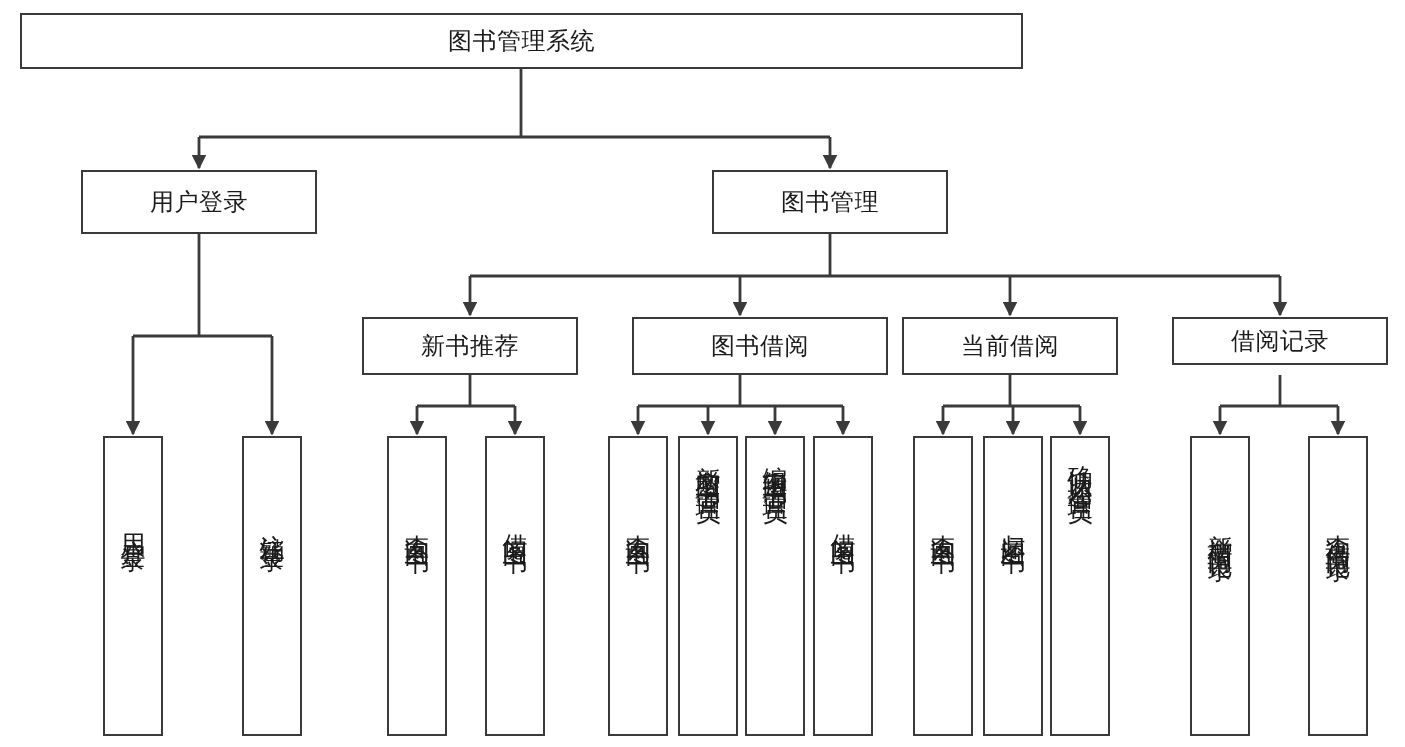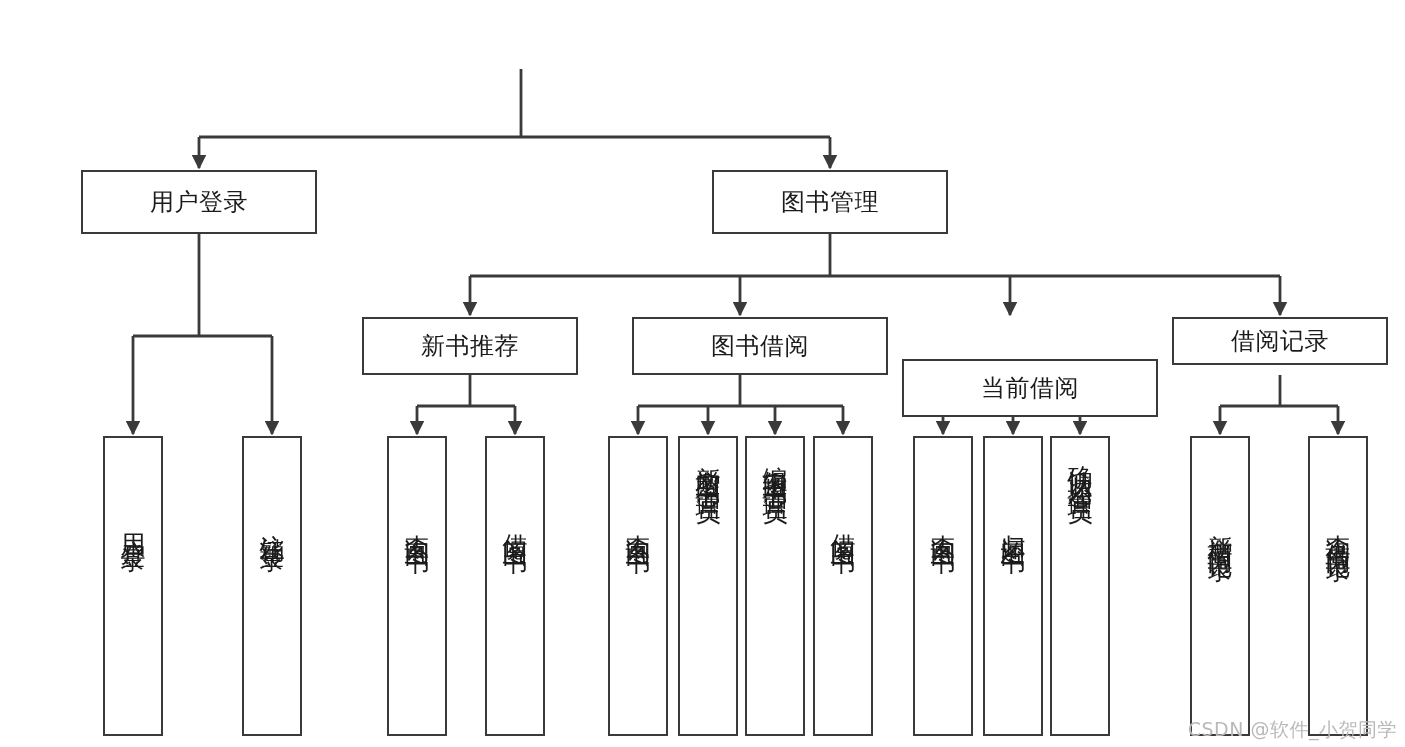--- a/index.html
+++ b/index.html
@@ -132,35 +132,38 @@
       <path d="M 1013,406 L 1013,434" marker-end="url(#arrow)"></path>
       <path d="M 1080,406 L 1080,434" marker-end="url(#arrow)"></path>
 
       <path d="M 1280,375 L 1280,406"></path>
       <path d="M 1220,406 L 1338,406"></path>
       <path d="M 1220,406 L 1220,434" marker-end="url(#arrow)"></path>
       <path d="M 1338,406 L 1338,434" marker-end="url(#arrow)"></path>
     </g>
   </svg>
 
+  <div class="node root horiz" style="left:20px; top:13px; width:1003px; height:56px;">
+    <span class="node-label">图书管理系统</span>
+  </div>
 
   <div class="node horiz" style="left:81px; top:170px; width:236px; height:64px;">
     <span class="node-label">用户登录</span>
   </div>
   <div class="node horiz" style="left:712px; top:170px; width:236px; height:64px;">
     <span class="node-label">图书管理</span>
   </div>
 
   <div class="node horiz" style="left:362px; top:317px; width:216px; height:58px;">
     <span class="node-label">新书推荐</span>
   </div>
   <div class="node horiz" style="left:632px; top:317px; width:256px; height:58px;">
     <span class="node-label">图书借阅</span>
   </div>
-  <div class="node horiz" style="left:902px; top:317px; width:256px; height:58px;margin-top:42px;">
+  <div class="node horiz" style="left:902px; top:317px; width:216px; height:58px;">
     <span class="node-label">当前借阅</span>
   </div>
   <div class="node horiz" style="left:1172px; top:317px; width:216px; height:48px;">
     <span class="node-label">借阅记录</span>
   </div>
 
   <div class="node leaf mid" style="left:103px; top:436px; width:60px; height:300px;">
     <span class="node-label">用户登录</span>
   </div>
   <div class="node leaf mid" style="left:242px; top:436px; width:60px; height:300px;">
@@ -197,15 +200,14 @@
     <span class="node-label">确认归还（管理员）</span>
   </div>
 
   <div class="node leaf mid" style="left:1190px; top:436px; width:60px; height:300px;">
     <span class="node-label">新增借阅记录</span>
   </div>
   <div class="node leaf mid" style="left:1308px; top:436px; width:60px; height:300px;">
     <span class="node-label">查询借阅记录</span>
   </div>
 
-  <div class="watermark">CSDN @软件_小贺同学</div>
 
 </div>
 
 </body></html>

